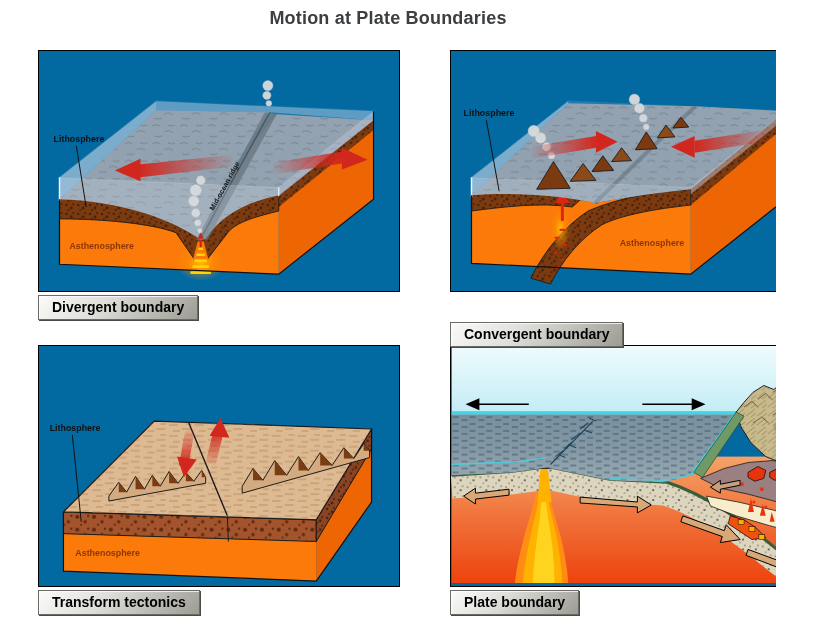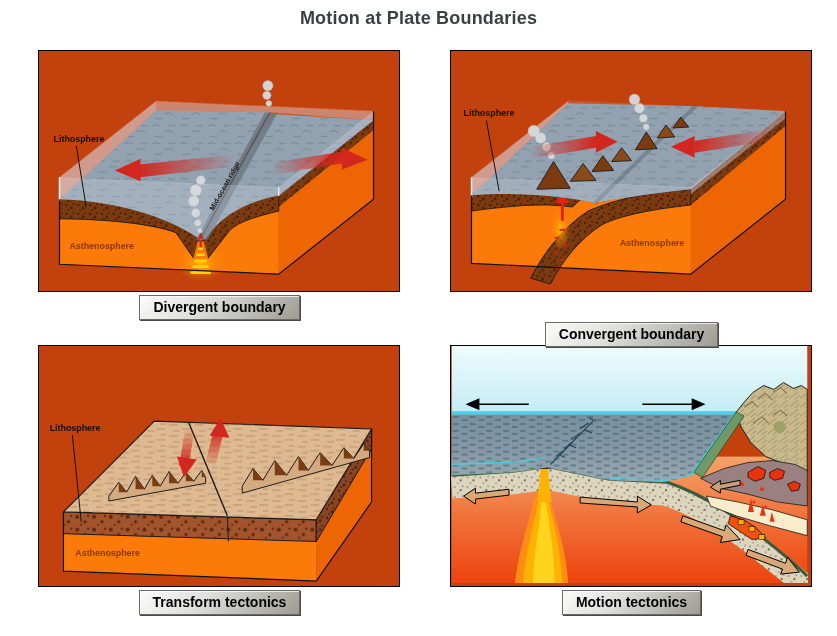--- a/index.html
+++ b/index.html
@@ -1,25 +1,25 @@
 <!DOCTYPE html>
 <html><head>
 <meta charset="utf-8">
 <style>
   html,body{margin:0;padding:0;background:#fff;}
-  .stage{position:relative;width:837px;height:636px;background:#fff;overflow:hidden;
+  .stage{position:relative;width:776px;height:636px;background:#fff;overflow:hidden;
          font-family:"Liberation Sans",sans-serif;}
   .page-title{position:absolute;top:8px;left:0;width:100%;text-align:center;
               font-size:18px;font-weight:bold;color:#3b3f42;letter-spacing:.2px;}
-  .panel{position:absolute;width:360px;height:240px;border:1.5px solid #000;background:#c2410c;}
+  .panel{position:absolute;width:360px;height:240px;border:1.5px solid #000;background:#0369a1;}
   #panel-divergent {left:38px;top:50px;}
   #panel-convergent{left:450px;top:50px;}
   #panel-transform {left:38px;top:345px;}
   #panel-tectonics {left:450px;top:345px;}
-  .caption-row{position:absolute;width:363px;text-align:center;}
+  .caption-row{position:absolute;width:363px;text-align:left;}
   #cap-row-1{left:38px;top:295px;}
   #cap-row-2{left:450px;top:295px;margin-top:27px;}
   #cap-row-3{left:38px;top:590px;}
   #cap-row-4{left:450px;top:590px;}
   .btn{display:inline-block;padding:3px 13px 4px 13px;font-size:14px;font-weight:bold;color:#000;
        background:linear-gradient(135deg,#fbfbf9 0%,#dededa 40%,#9c9c94 100%);
        border:1px solid #6a6a66;box-shadow:inset 1px 1px 0 rgba(255,255,255,.75), 1px 1px 0 #4a4a46;}
   svg{display:block;}
   svg text{font-family:"Liberation Sans",sans-serif;}
   .lbl{font-size:9px;font-weight:bold;fill:#111;}
@@ -439,16 +439,16 @@
   <div class="caption-row" id="cap-row-1">
     <span class="btn">Divergent boundary</span>
   </div>
   <div class="caption-row" id="cap-row-2">
     <span class="btn">Convergent boundary</span>
   </div>
   <div class="caption-row" id="cap-row-3">
     <span class="btn">Transform tectonics</span>
   </div>
   <div class="caption-row" id="cap-row-4">
-    <span class="btn">Motion tectonics</span>
+    <span class="btn">Plate boundary</span>
   </div>
 
 </div>
 
 </body></html>

